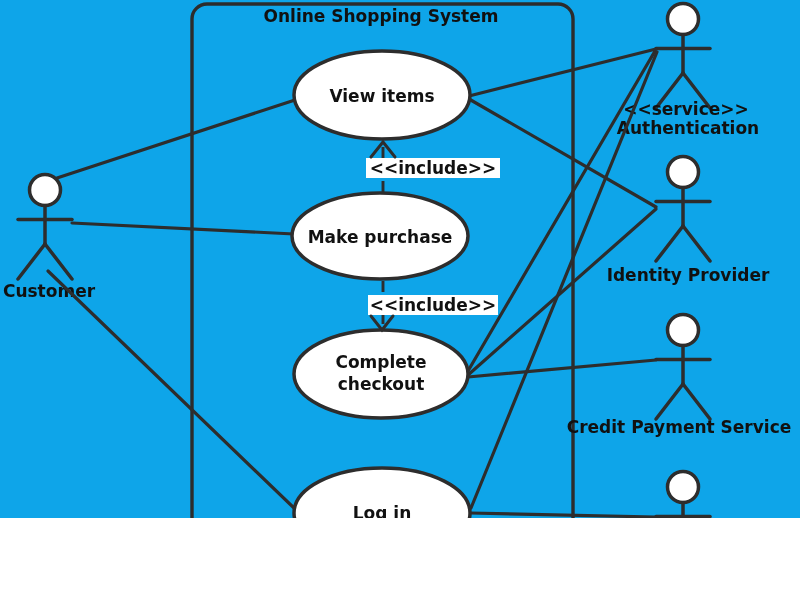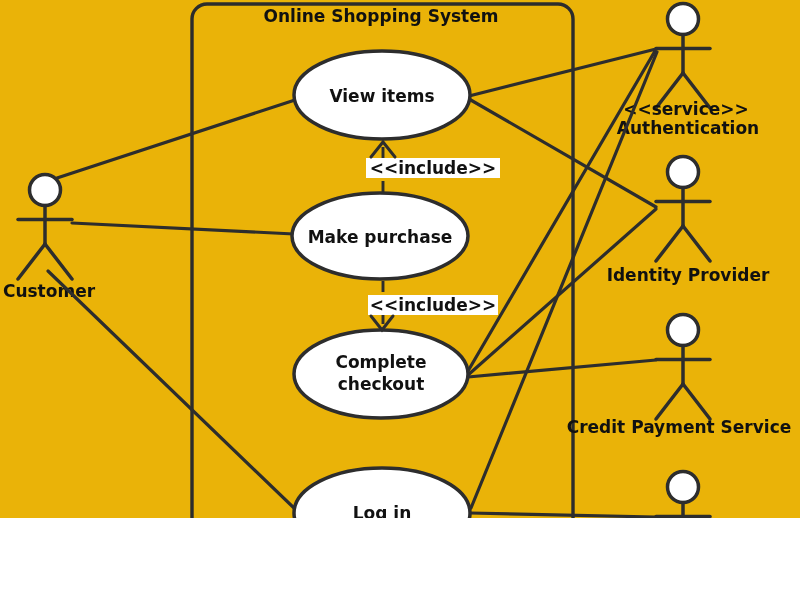--- a/index.html
+++ b/index.html
@@ -1,18 +1,18 @@
 <!DOCTYPE html>
 <html><head>
 <meta charset="utf-8">
 <style>
   html, body { margin: 0; padding: 0; background: #ffffff; }
   .canvas {
     width: 800px; height: 518px;
-    background: #eab308;
+    background: #0ea5e9;
     position: relative;
     overflow: hidden;
     font-family: "DejaVu Sans", sans-serif;
   }
   svg { display: block; }
   .lbl {
     font-family: "DejaVu Sans", sans-serif;
     font-weight: bold;
     font-size: 17px;
     fill: #111111;

